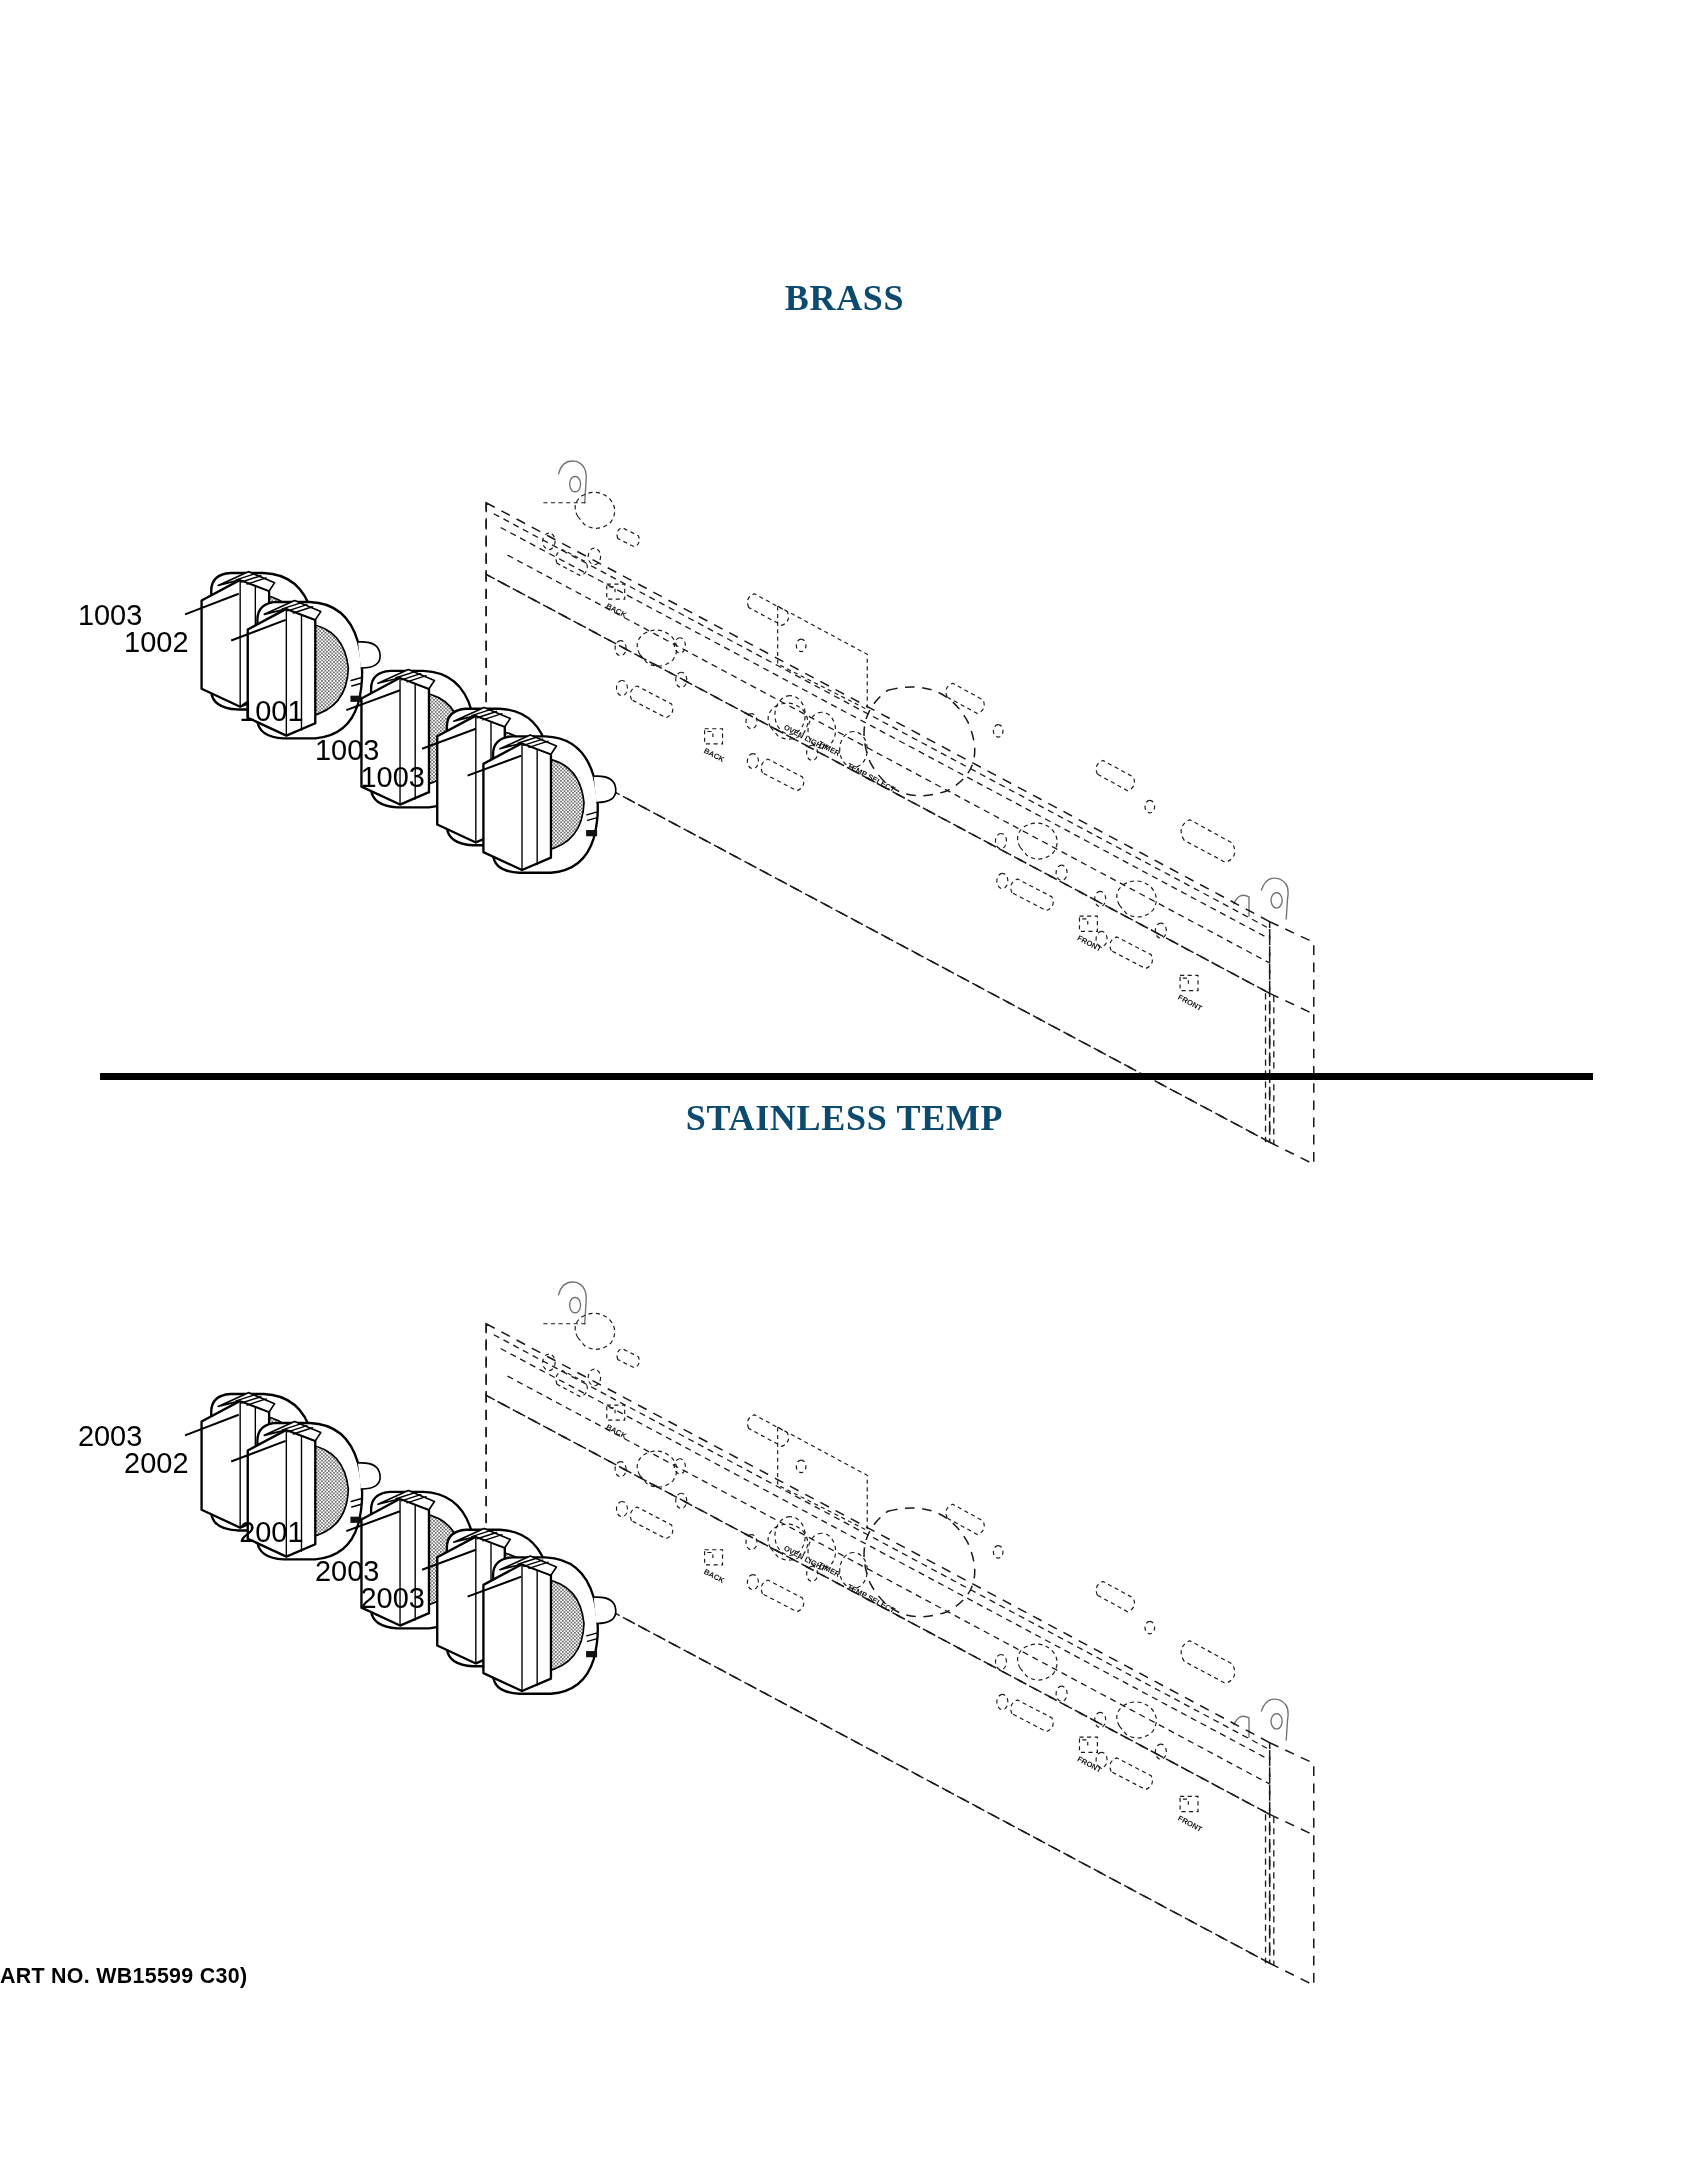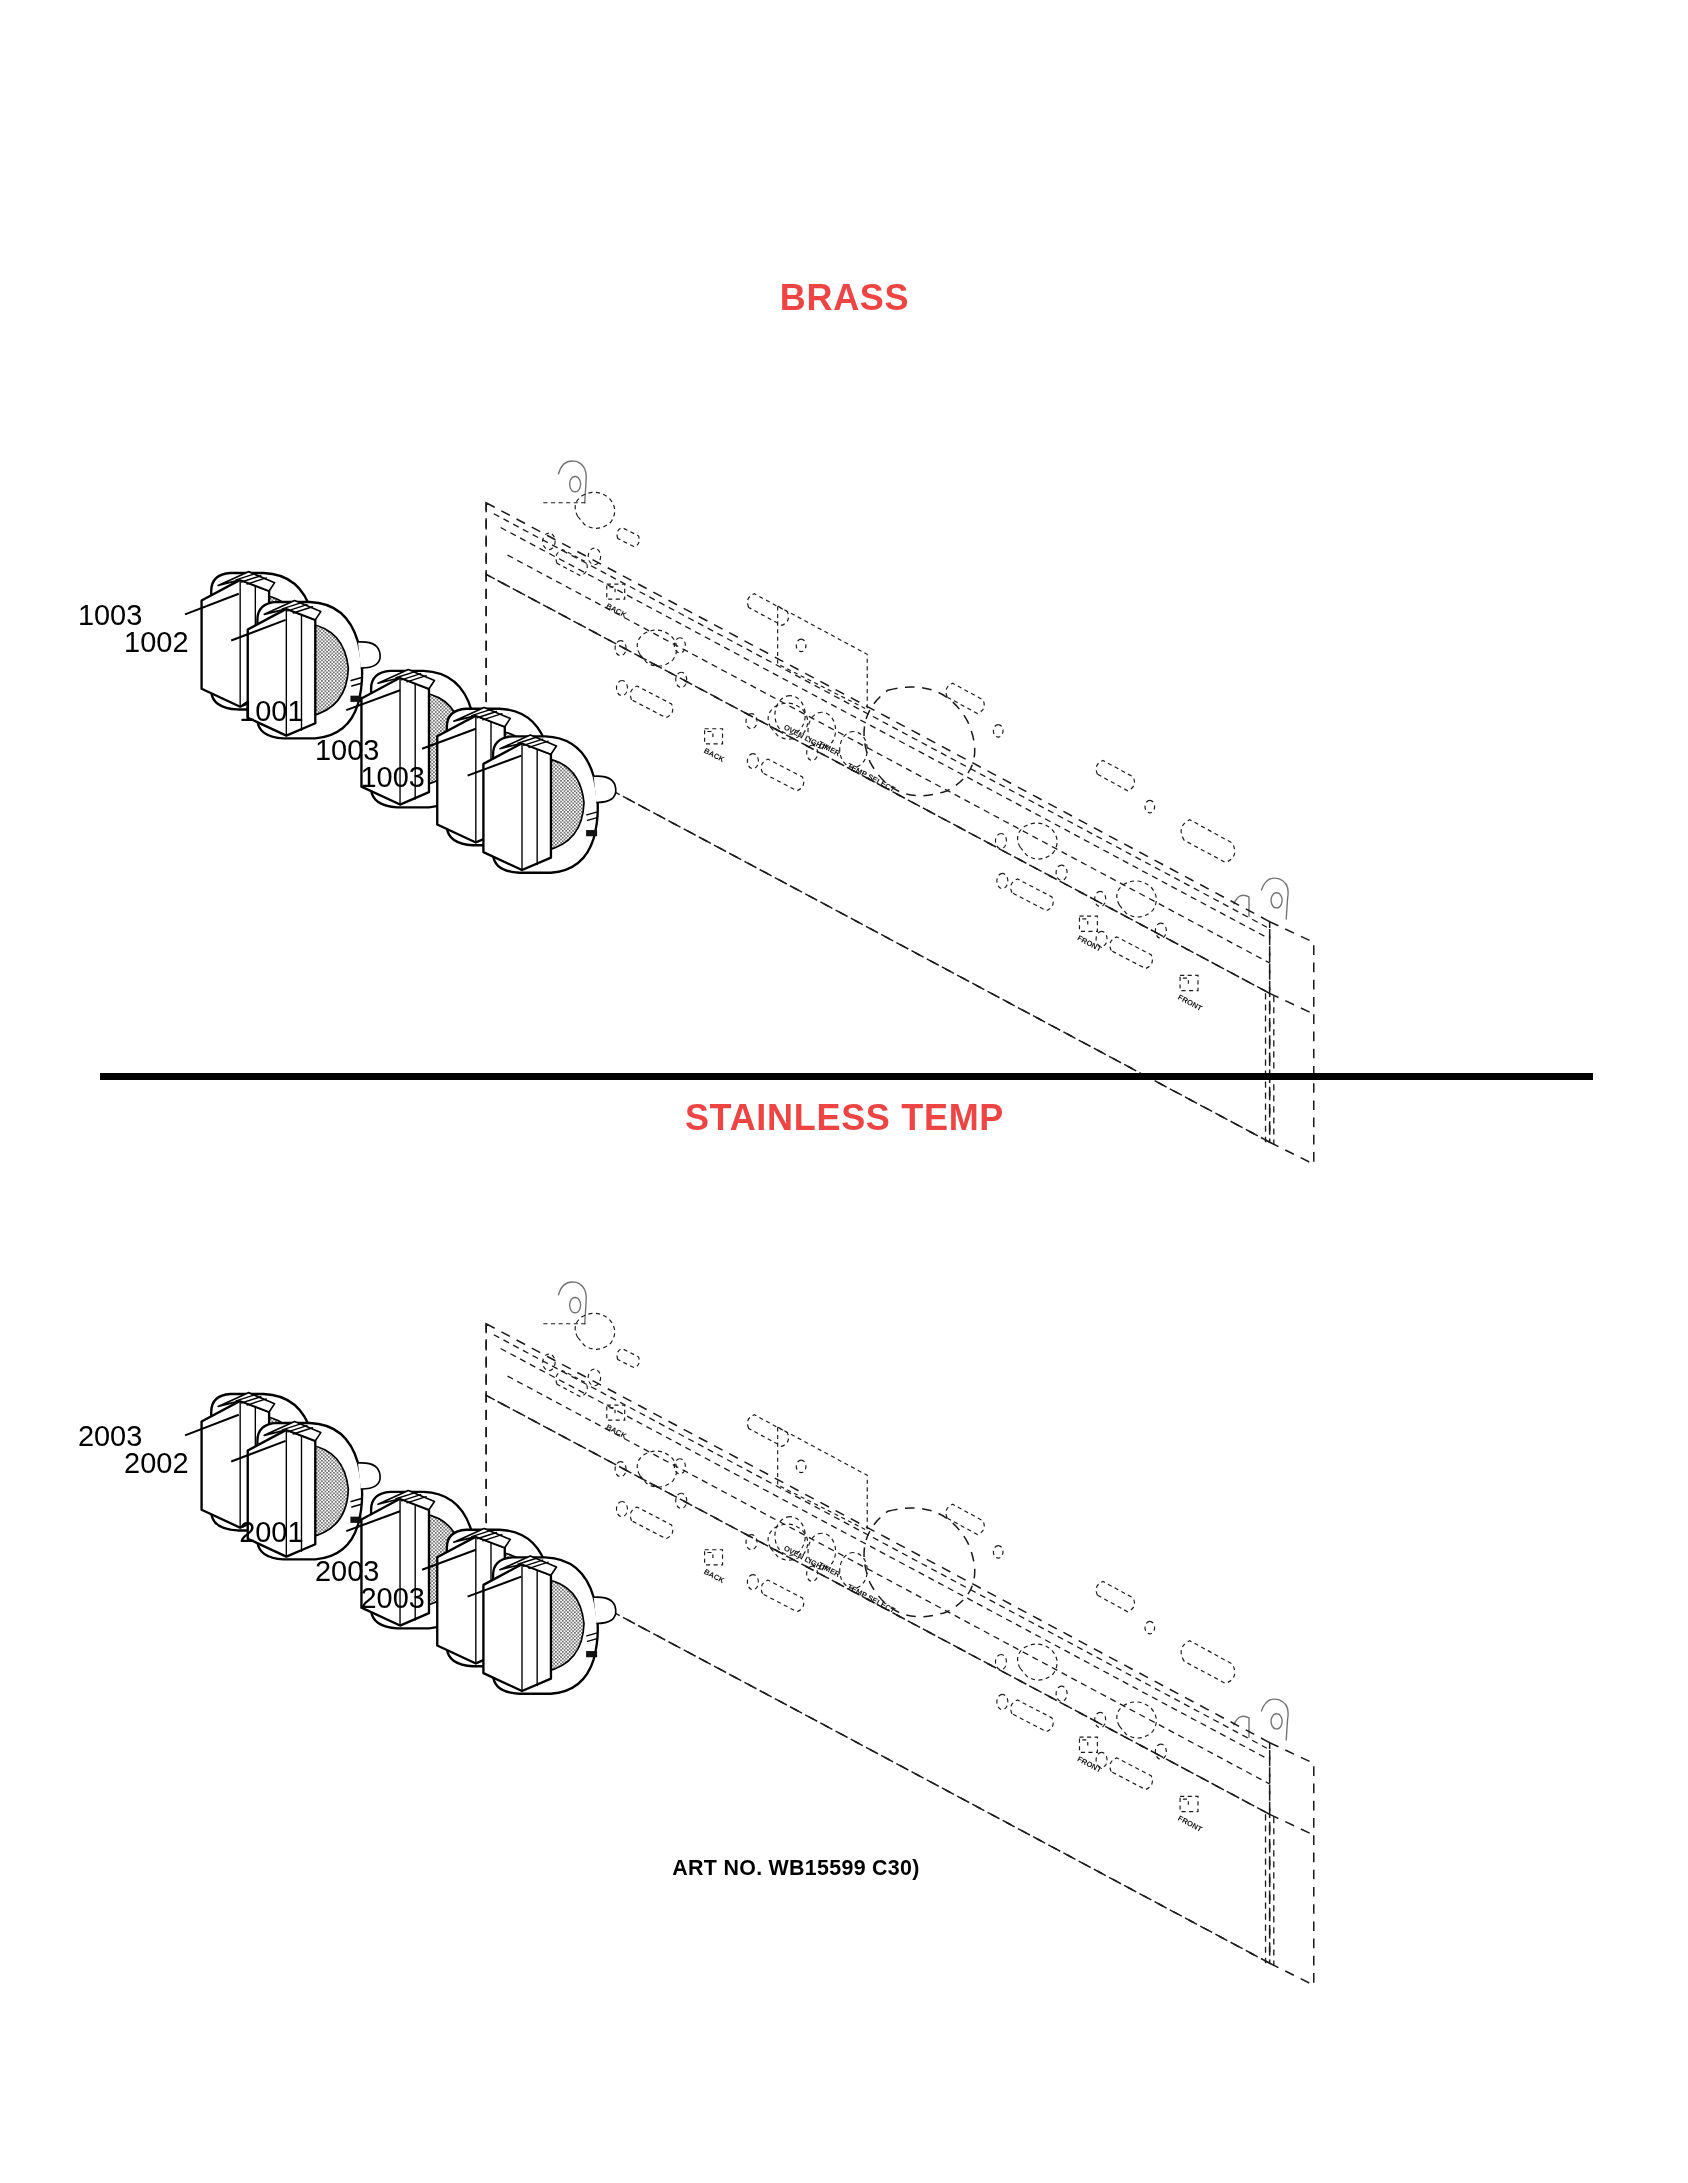--- a/index.html
+++ b/index.html
@@ -3,35 +3,35 @@
 <meta charset="utf-8">
 <style>
   html,body{margin:0;padding:0;background:#ffffff;}
   body{width:1689px;height:2183px;position:relative;font-family:"Liberation Sans",sans-serif;color:#000;}
 
   .page{position:absolute;inset:0;}
 
   
   .section-title{
     position:absolute;width:100%;text-align:center;
-    font-family:Liberation Sans, sans-serif;
-    font-weight:bold;letter-spacing:0.7px;color:#ef4444;
+    font-family:Liberation Serif, serif;
+    font-weight:bold;letter-spacing:0.7px;color:#0c4a6e;
   }
   #title-brass{top:277px;font-size:36px;}
   #title-ss{top:1097px;font-size:36px;}
 
   
   #divider{
     position:absolute;left:100px;top:1073px;width:1493px;height:6.9px;
     background:#000;
   }
 
   
   #art-no{
-    position:absolute;left:0;top:1856px;width:1592px;text-align:center;
+    position:absolute;left:0;top:1964px;width:1592px;text-align:left;
     font-size:21.4px;font-weight:bold;letter-spacing:0.3px;
     font-family:"Liberation Sans",sans-serif;
   }
 
   
   .diagram{position:absolute;left:0;width:1689px;height:758px;}
   #diagram-brass{top:296px;}
   #diagram-ss{top:1117px;}
   .diagram svg{display:block;width:1689px;height:758px;overflow:visible;}
 

